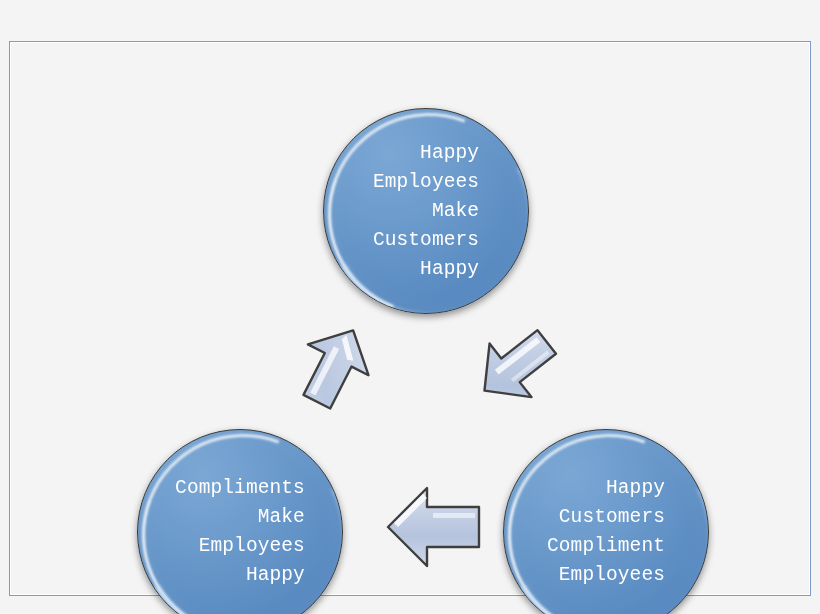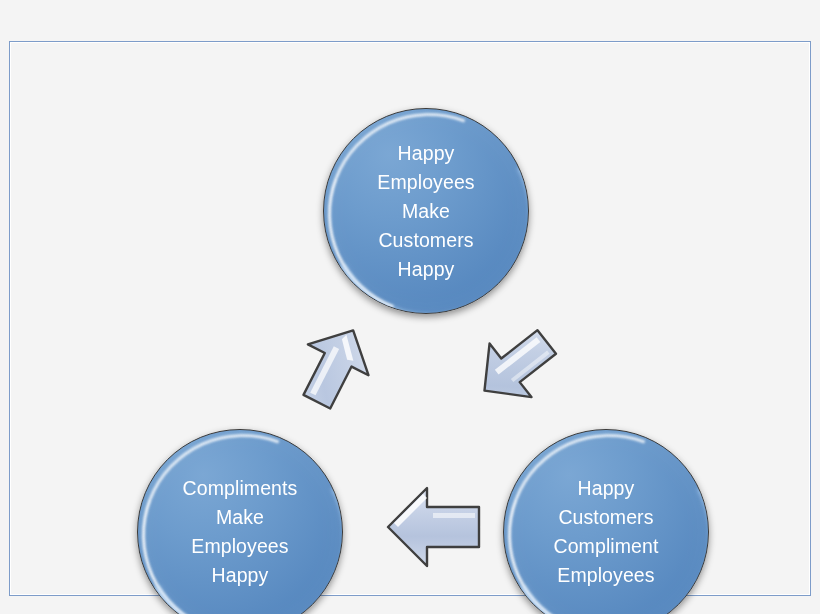--- a/index.html
+++ b/index.html
@@ -89,24 +89,25 @@
     filter: blur(2px);
     pointer-events: none;
   }
 
   .node-label {
     position: relative;
     z-index: 3;
     color: #ffffff;
     font-size: 19.5px;
     line-height: 29px;
-    text-align: center;
+    text-align: right;
     white-space: pre-line;
     letter-spacing: 0.1px;
     padding: 0 12px;
+    font-family: Liberation Mono, monospace;
   }
 
   #node-top    { left: 313px; top:  66px; width: 206px; height: 206px; }
   #node-right  { left: 493px; top: 387px; width: 206px; height: 206px; }
   #node-left   { left: 127px; top: 387px; width: 206px; height: 206px; }
 
   
   .arrow {
     position: absolute;
     overflow: visible;

